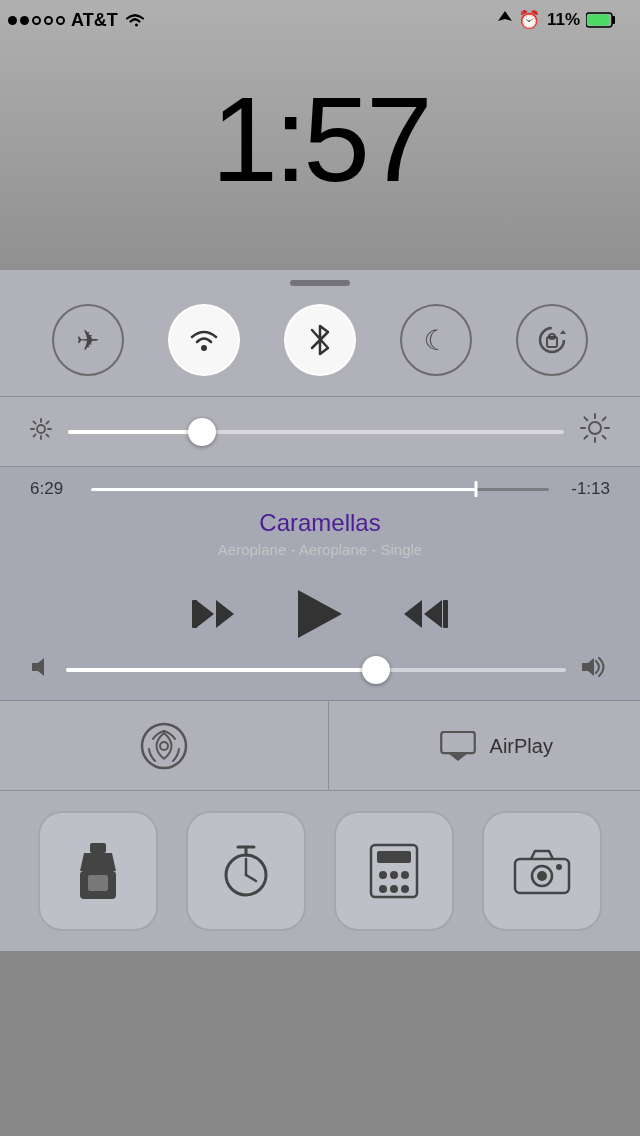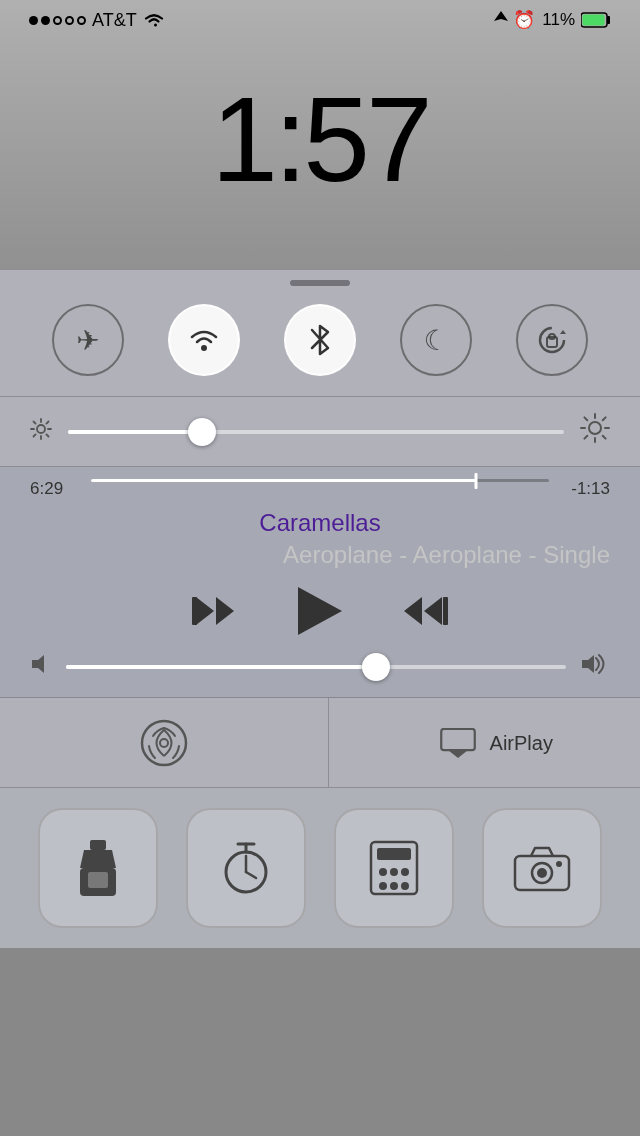--- a/index.html
+++ b/index.html
@@ -21,29 +21,29 @@
       display: flex;
       align-items: center;
       justify-content: center;
       position: relative;
     }
 
     #status-bar {
       position: absolute;
       top: 0;
       left: 0;
-      right: 0;
+      right: 16px;
       height: 40px;
       display: flex;
       align-items: center;
       justify-content: space-between;
-      padding: 0 29px;
+      padding: 0 8px;
       color: #000;
       font-size: 18px;
-      font-weight: 400;
+      font-weight: 700;
     }
 
     #status-left {
       display: flex;
       align-items: center;
       gap: 6px;
     }
 
     #status-right {
       display: flex;
@@ -175,20 +175,21 @@
 
     
     #music-section {
       padding: 12px 30px 16px;
       border-bottom: 1px solid rgba(0,0,0,0.2);
       background: rgba(160,165,175,0.6);
     }
 
     #progress-row {
       display: flex;
+      align-items: center;
       gap: 16px;
       margin-bottom: 10px;
     }
 
     .time-label {
       font-size: 17px;
       color: #333;
       min-width: 45px;
     }
 
@@ -225,24 +226,24 @@
 
     #song-title {
       text-align: center;
       font-size: 24px;
       font-weight: 500;
       color: #4c1d95;
       margin-bottom: 4px;
     }
 
     #song-subtitle {
-      text-align: right;
-      font-size: 24px;
+      text-align: center;
+      font-size: 15px;
       color: rgba(200,200,200,0.9);
-      margin-bottom: 18px;
+      margin-bottom: 32px;
     }
 
     #playback-controls {
       display: flex;
       justify-content: center;
       align-items: center;
       gap: 60px;
       margin-bottom: 18px;
     }
 

